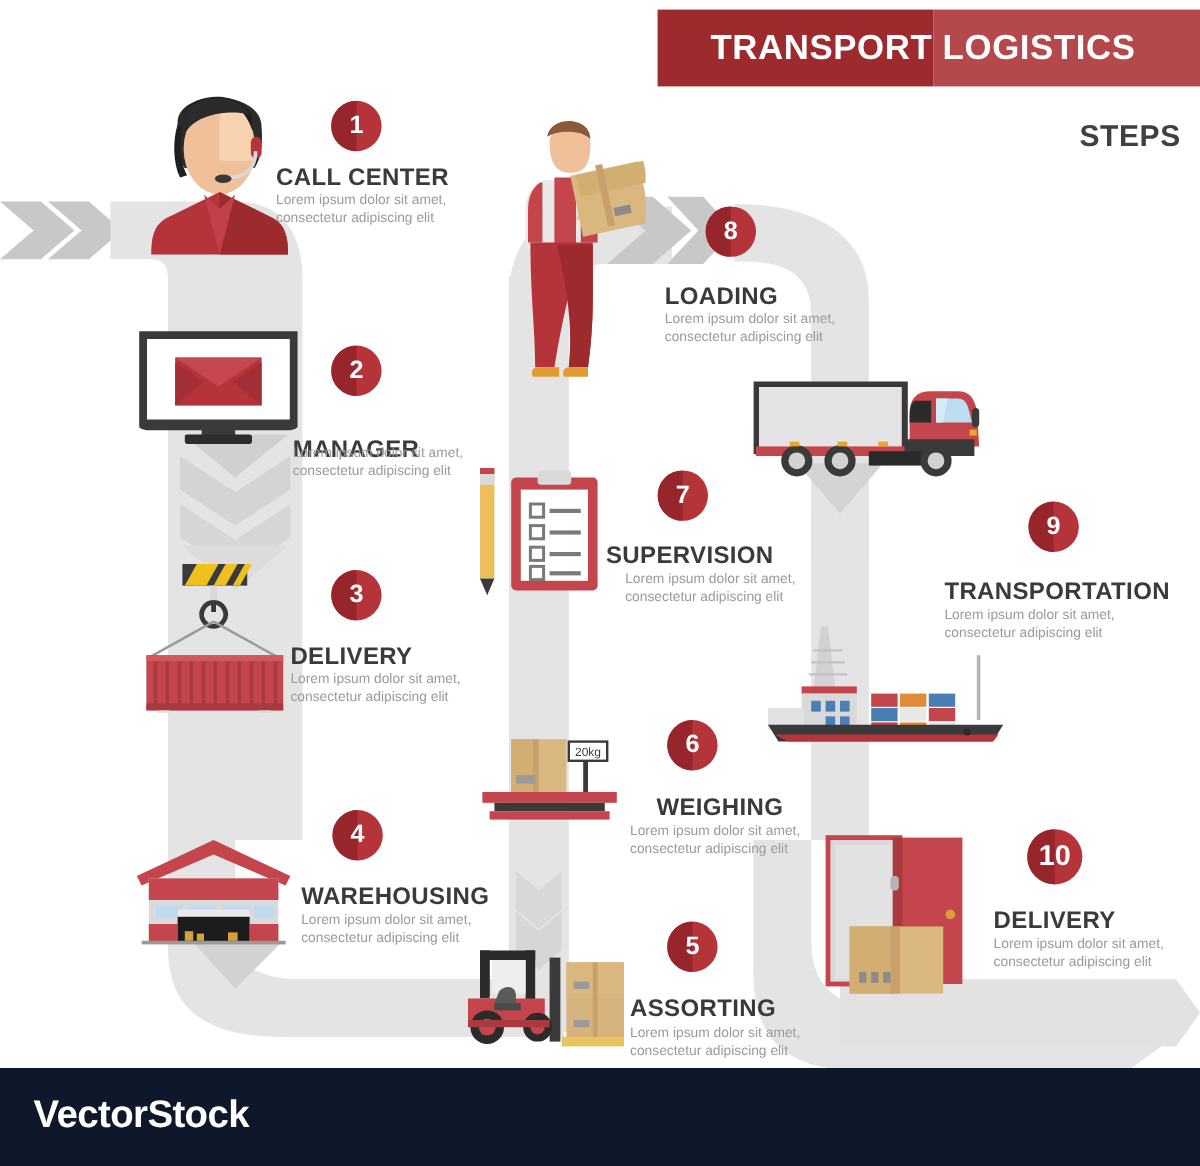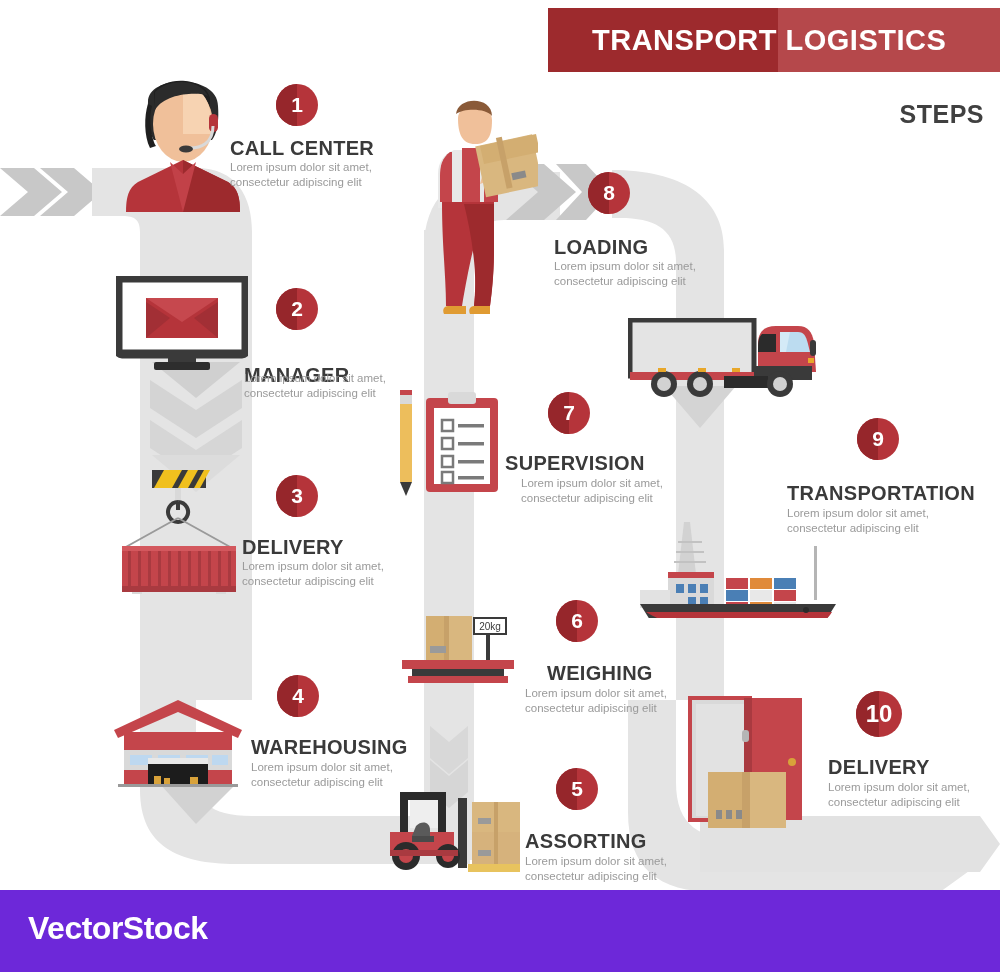--- a/index.html
+++ b/index.html
@@ -24,21 +24,21 @@
     justify-content:center;color:#fff;font-size:21px;font-weight:bold;z-index:2;}
   .badge.wide{width:46px;height:46px;}
   .badge.wide span{font-size:24px;}
 
   
   .step-title{position:absolute;color:#3a3a3a;font-size:20px;font-weight:bold;letter-spacing:.3px;white-space:nowrap;}
   .step-desc{position:absolute;color:#9a9a9a;font-size:11.5px;line-height:15px;width:160px;}
 
   
   .icon{position:absolute;}
-  .wm{position:absolute;left:0;bottom:0;width:1000px;height:82px;background:#6d28d9;}
+  .wm{position:absolute;left:0;bottom:0;width:1000px;height:82px;background:#0f172a;}
   .wm-left{position:absolute;left:28px;top:20px;color:#fff;font-size:32px;font-weight:bold;letter-spacing:-.5px;}
   .wm-right{position:absolute;right:26px;top:28px;color:#fff;font-size:21px;letter-spacing:-.3px;}
 </style>
 </head>
 <body>
 
 <div id="stage">
 
   <svg id="flow" viewBox="0 0 1000 972">
 

